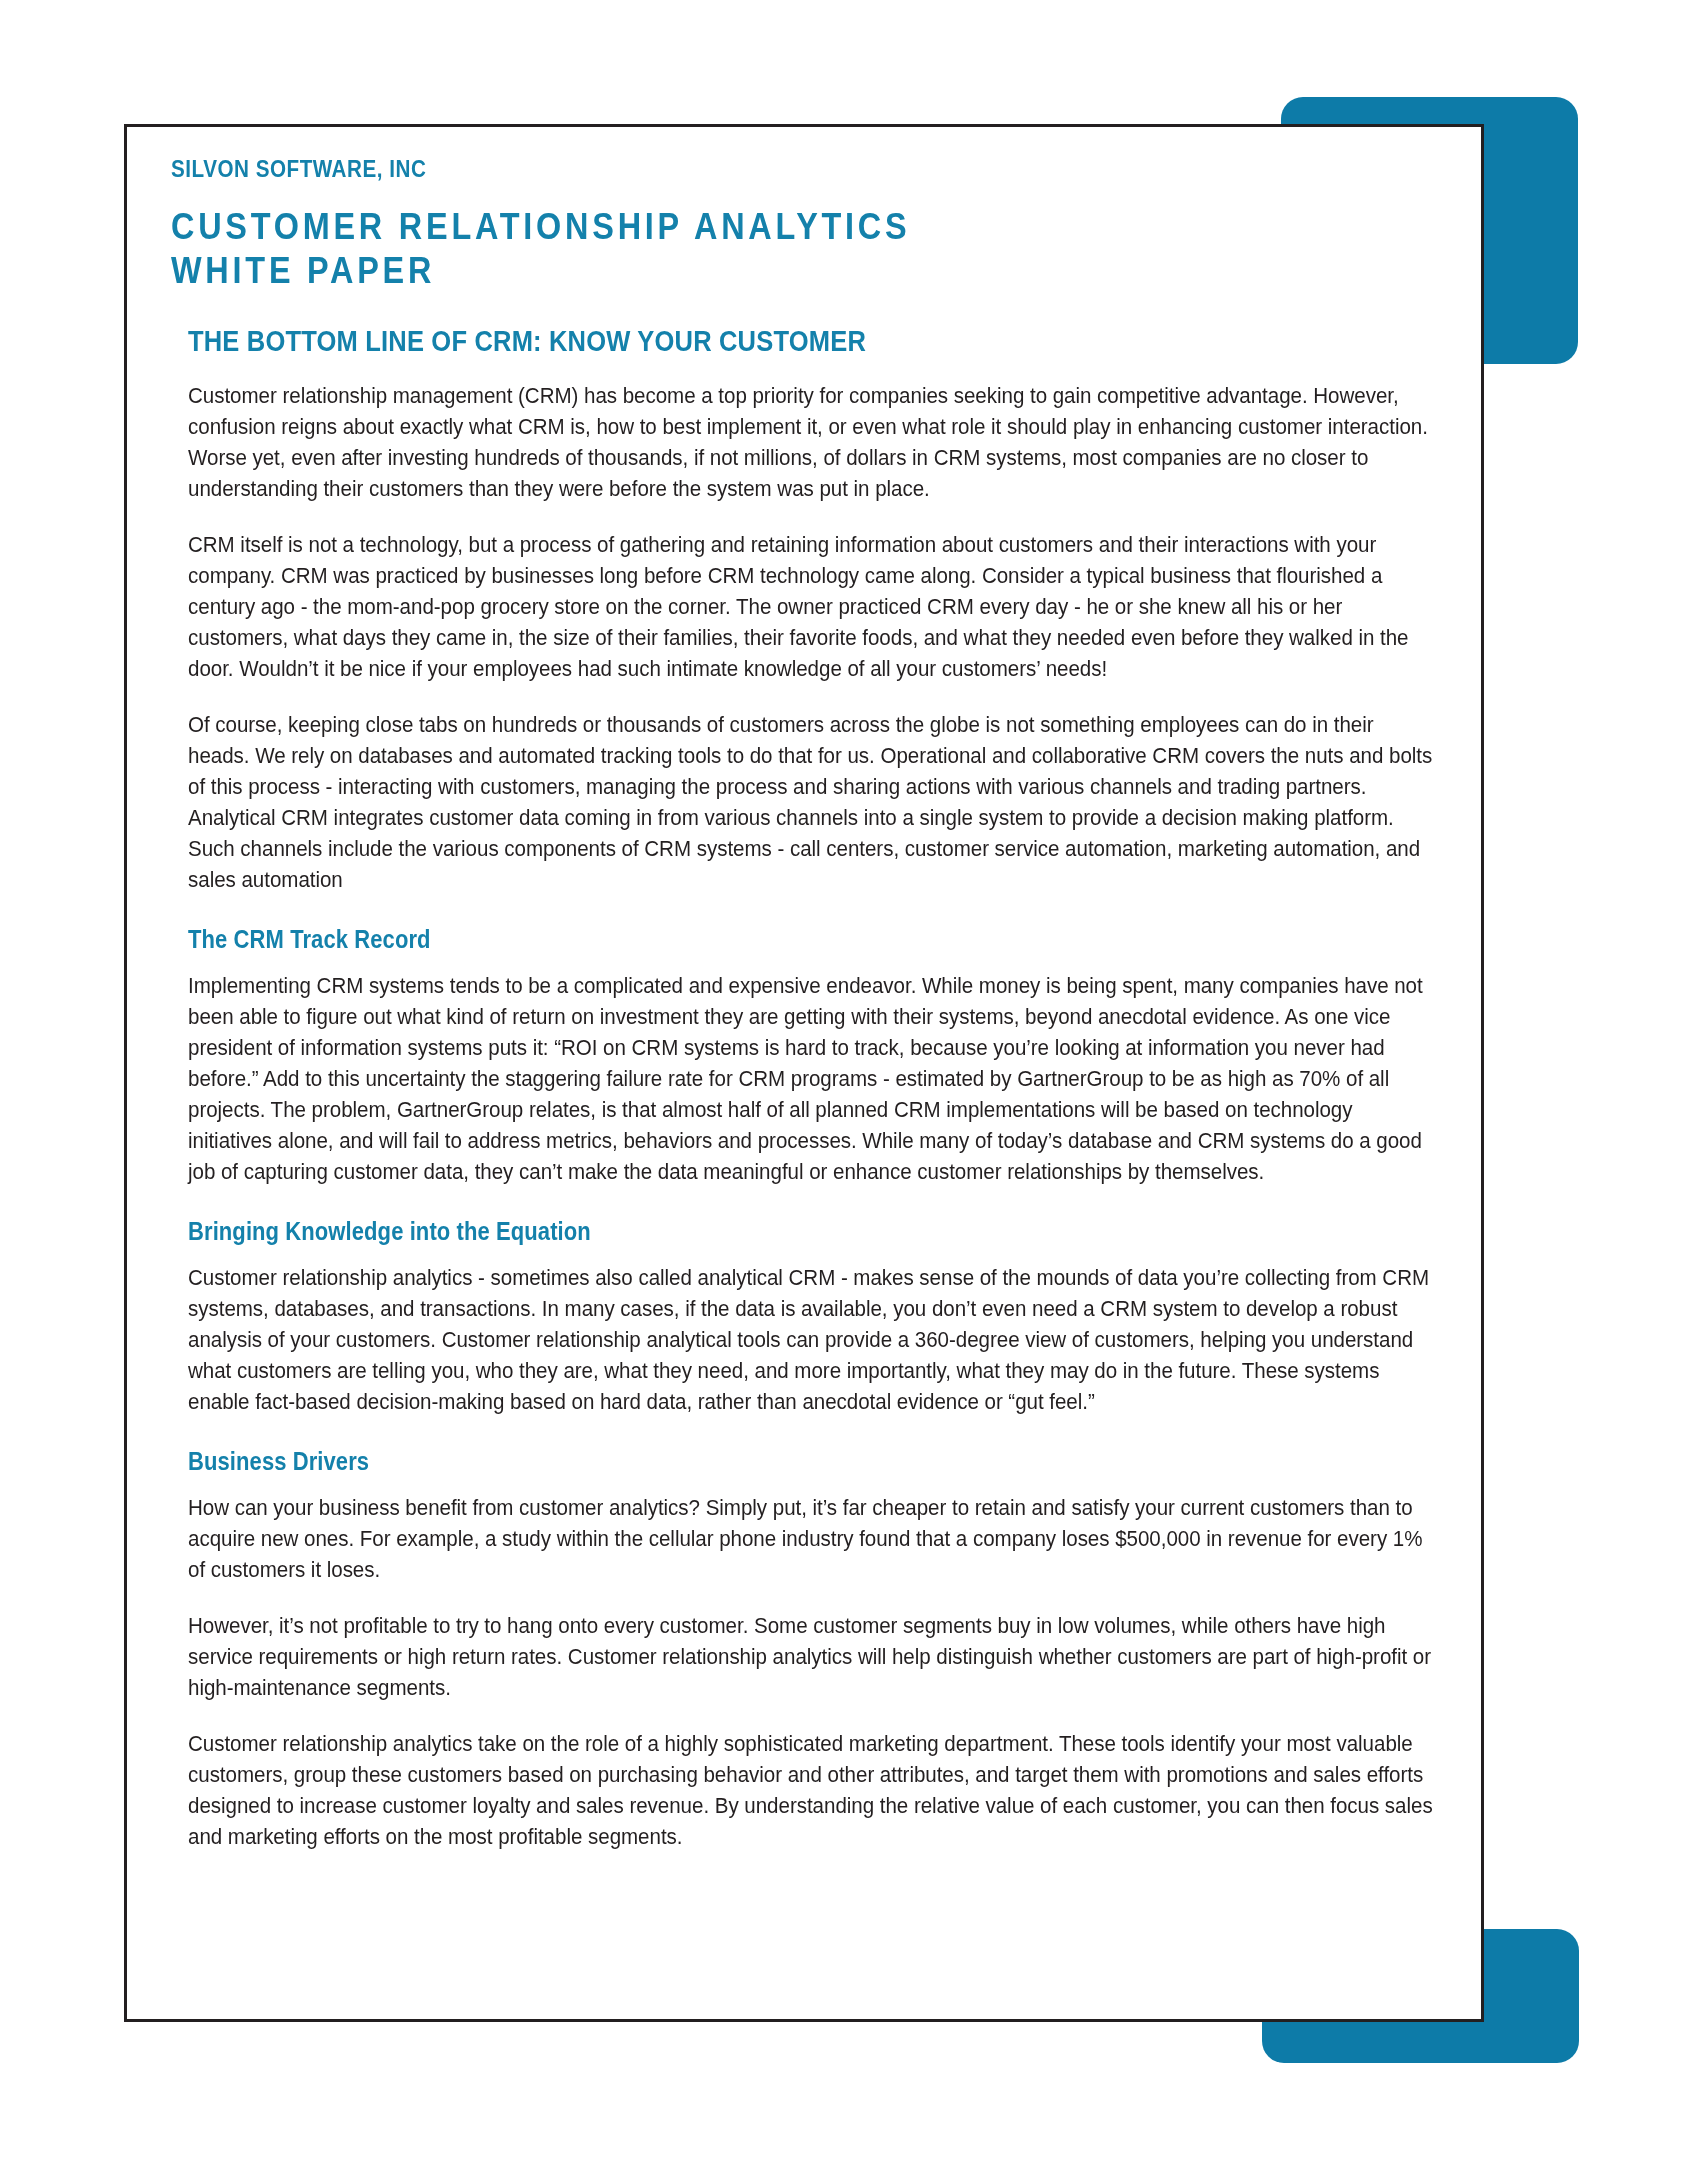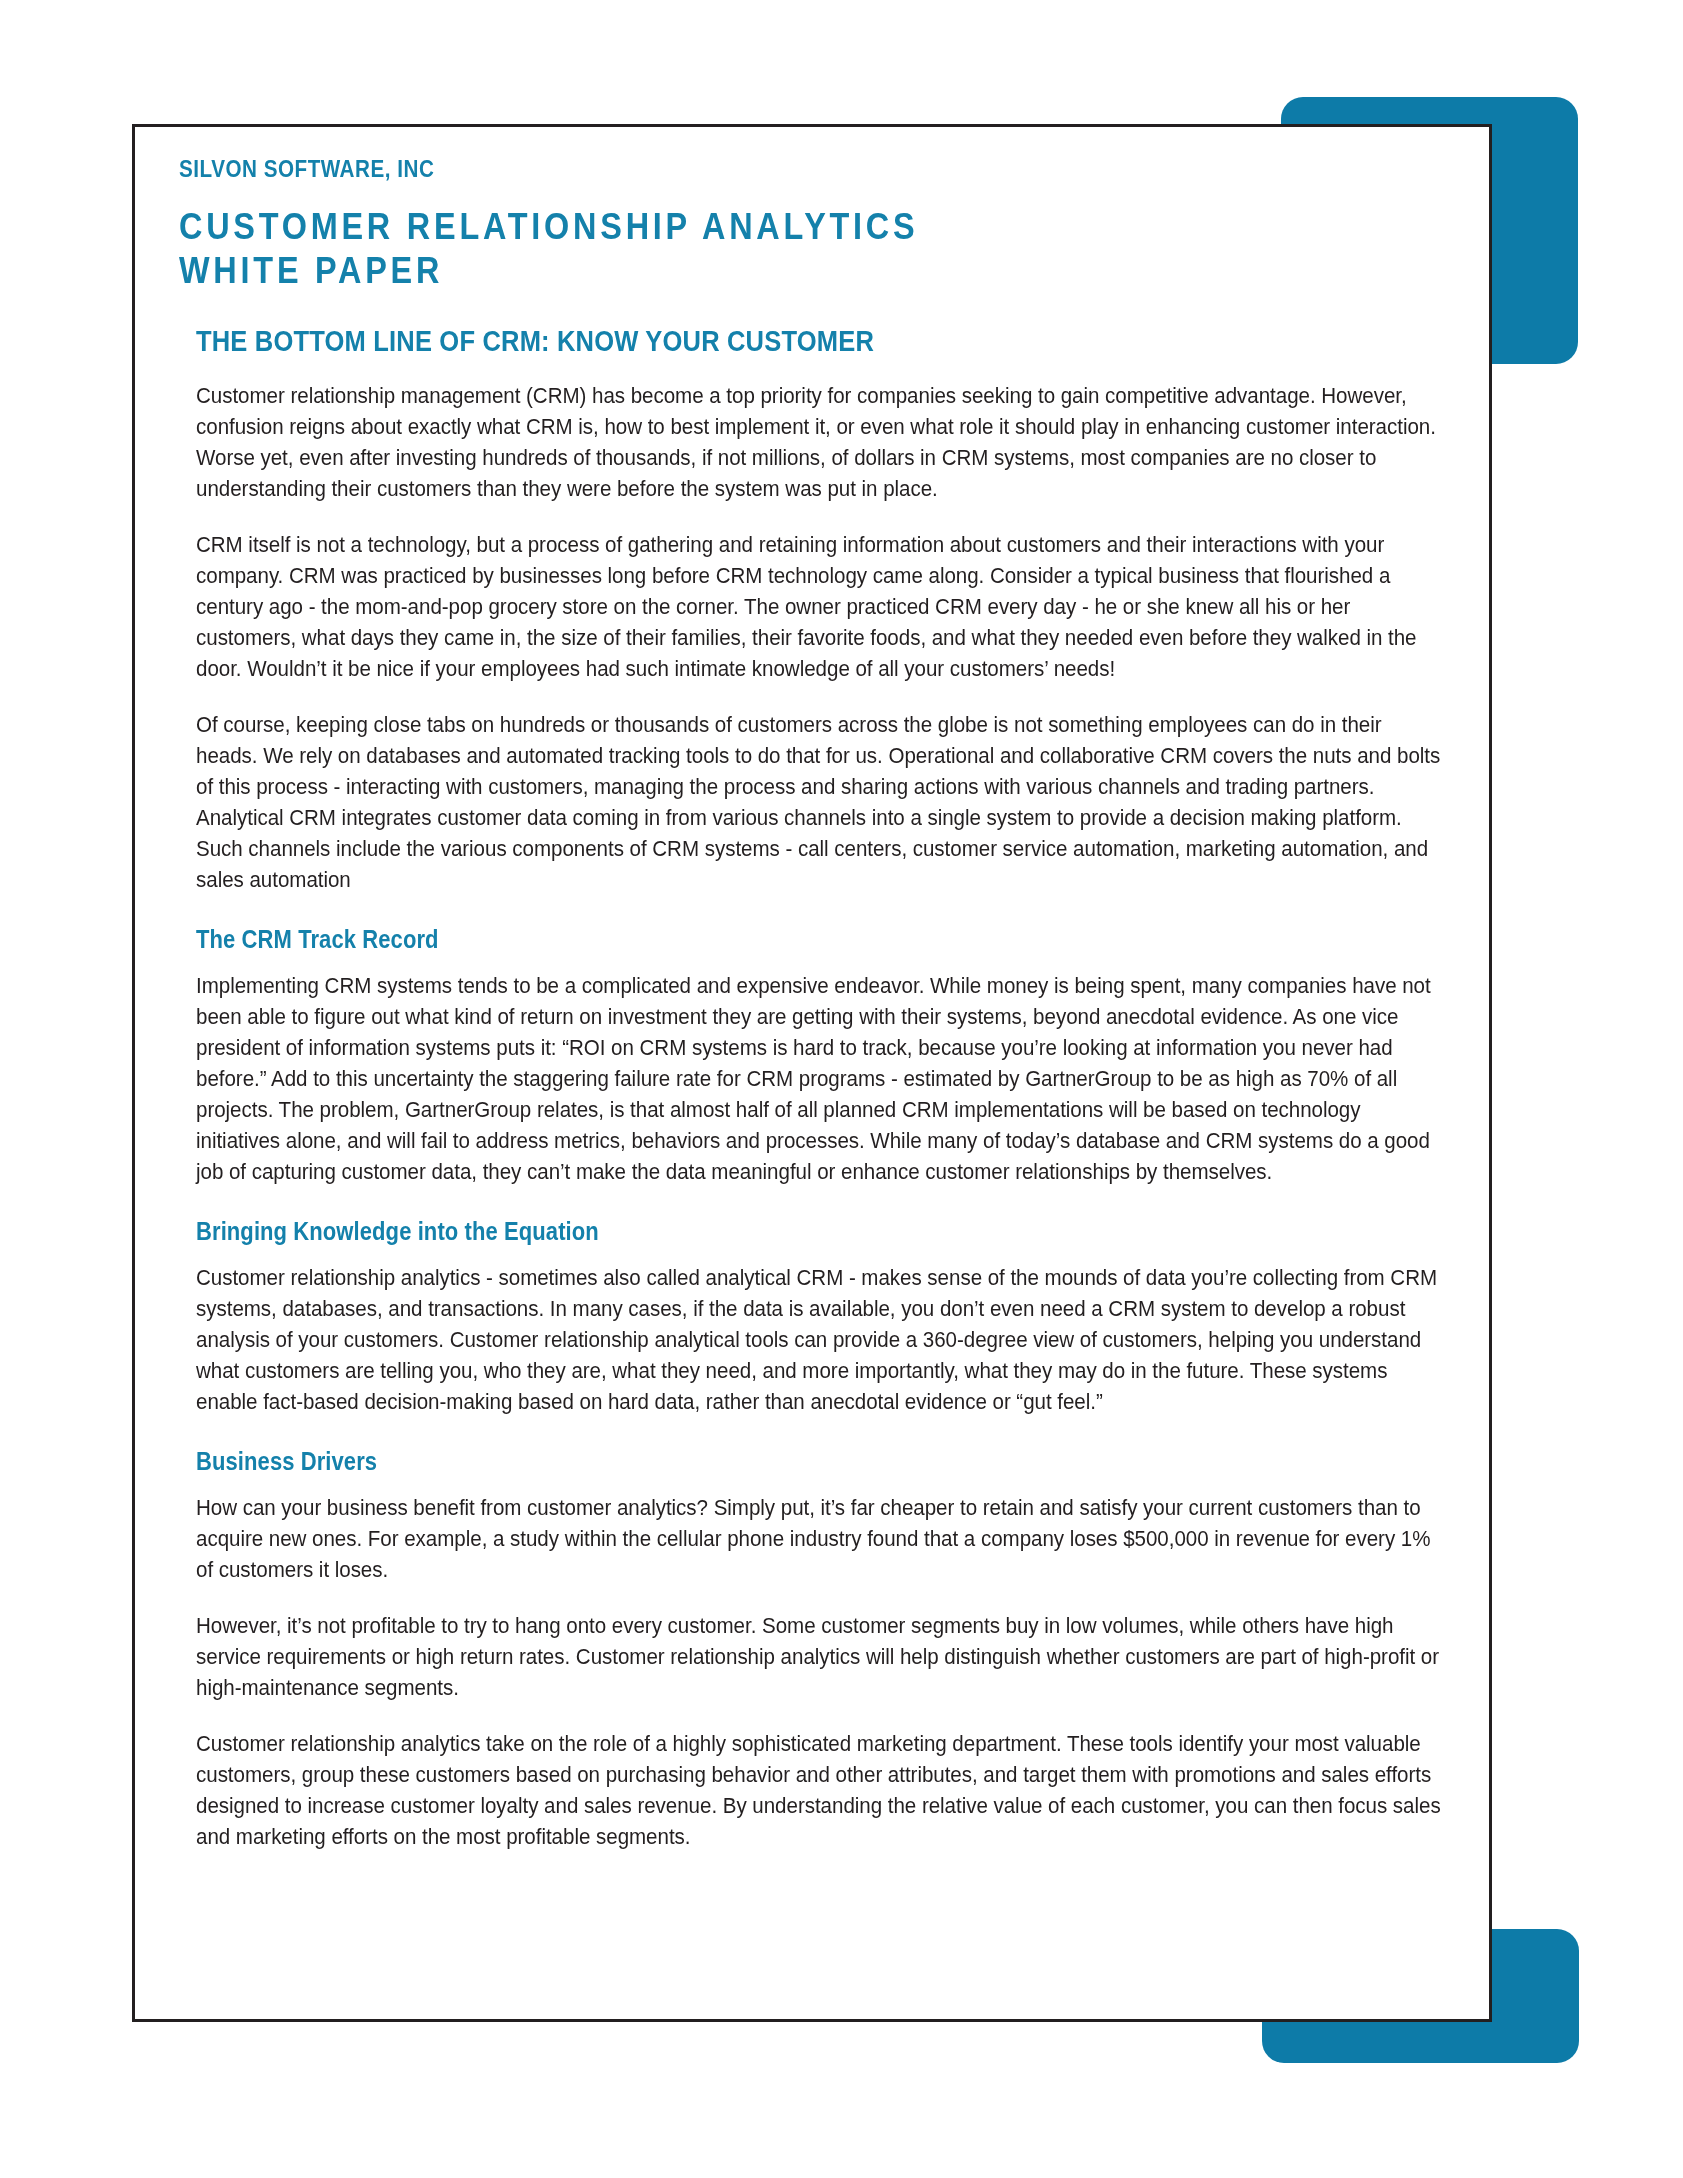--- a/index.html
+++ b/index.html
@@ -34,21 +34,21 @@
     width: 317px;
     height: 134px;
     background: #0d7ba8;
     border-radius: 22px;
     z-index: 1;
   }
 
   
   .sheet {
     position: absolute;
-    left: 132px;
+    left: 124px;
     top: 124px;
     width: 1360px;
     height: 1898px;
     background: #ffffff;
     border: 3px solid #231f20;
     box-sizing: border-box;
     z-index: 2;
   }
 
   .sheet-inner {

